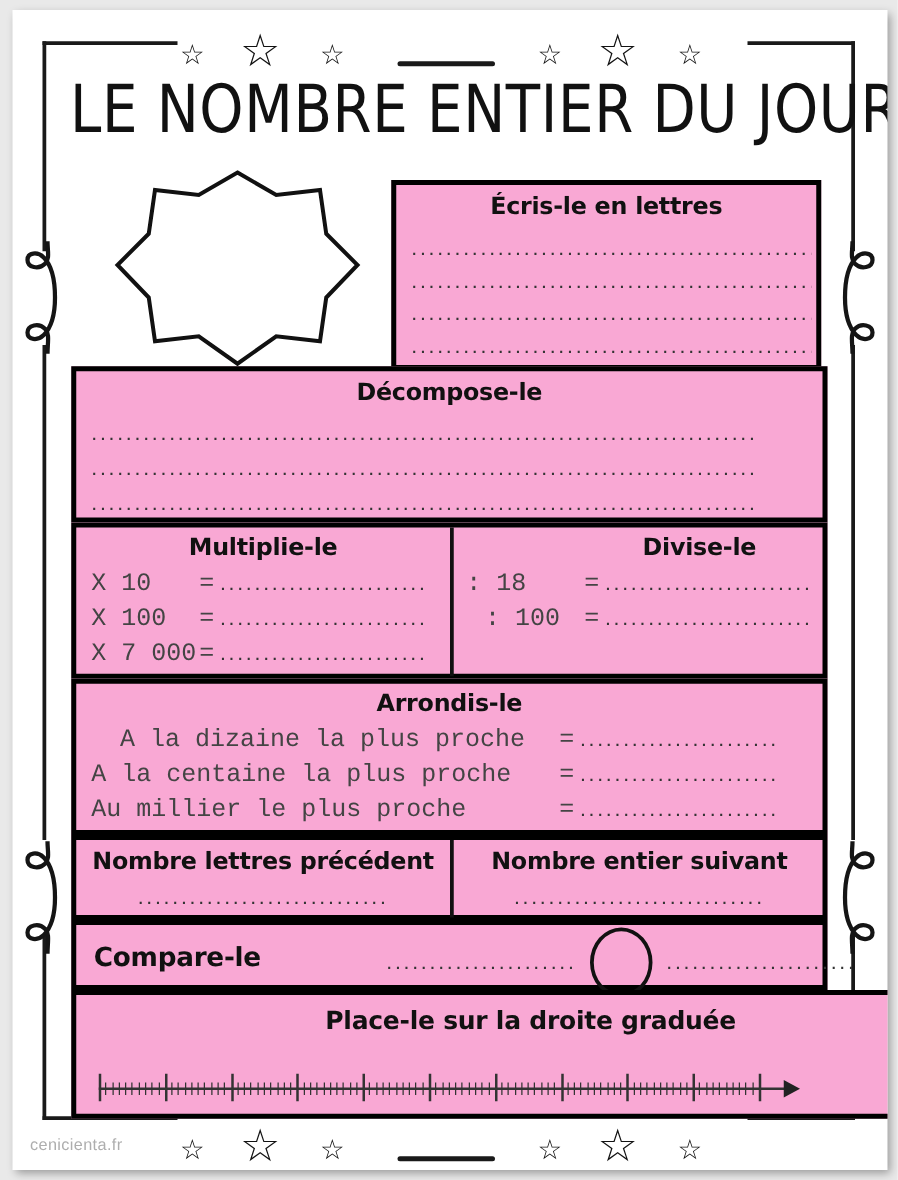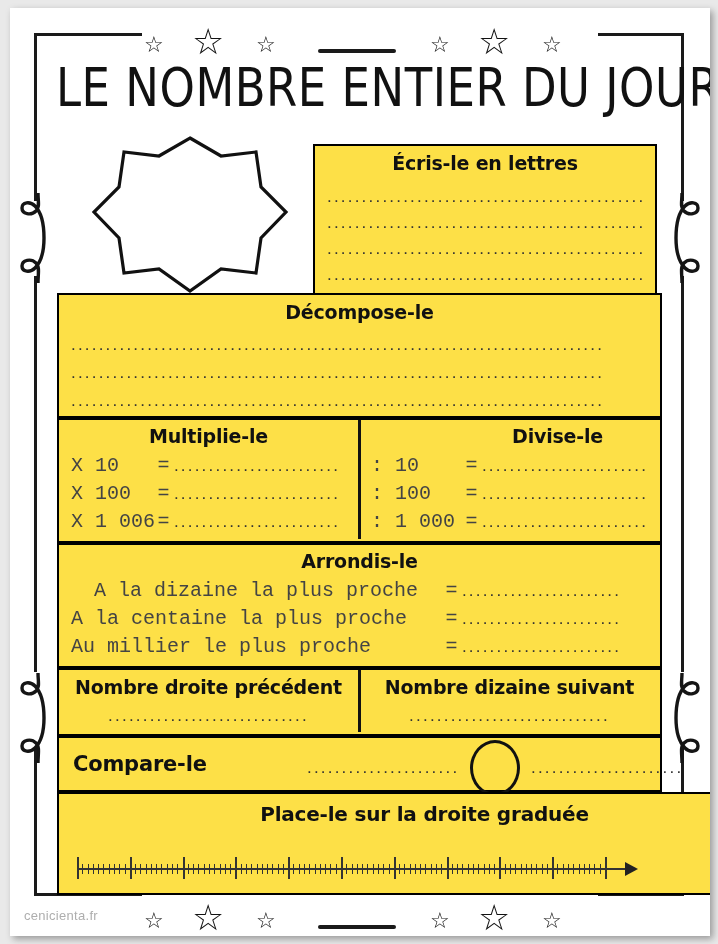--- a/index.html
+++ b/index.html
@@ -58,22 +58,22 @@
     letter-spacing: 0.5px;
     color: #111;
     white-space: nowrap;
     transform: scaleY(1.18);
     transform-origin: center top;
   }
 
   
   .box {
     position: absolute;
-    border: 2px solid #000000;
-    background: #fde047;
+    border: 4px solid #000000;
+    background: #f9a8d4;
     box-sizing: border-box;
   }
   .hdr {
     text-align: center;
     font-weight: bold;
     color: #111;
     font-size: 19px;
     font-family: "DejaVu Sans", sans-serif;
     letter-spacing: -0.2px;
   }
@@ -204,38 +204,33 @@
       <span class="rowlabel" style="display:inline-block; width:82px;">X 10</span>
       <span class="rowlabel">=</span>
       <span class="dots">........................</span>
     </div>
     <div style="position:absolute; left:12px; top:62px; width:284px;">
       <span class="rowlabel" style="display:inline-block; width:82px;">X 100</span>
       <span class="rowlabel">=</span>
       <span class="dots">........................</span>
     </div>
     <div style="position:absolute; left:12px; top:90px; width:284px;">
-      <span class="rowlabel" style="display:inline-block; width:82px;">X 1 006</span>
+      <span class="rowlabel" style="display:inline-block; width:82px;">X 7 000</span>
       <span class="rowlabel">=</span>
       <span class="dots">........................</span>
     </div>
 
     <div class="hdr" style="position:absolute; left:302px; top:5px; width:353px;margin-left:20px;">Divise-le</div>
     <div style="position:absolute; left:312px; top:34px; width:284px;">
-      <span class="rowlabel" style="display:inline-block; width:90px;">: 10</span>
+      <span class="rowlabel" style="display:inline-block; width:90px;">: 18</span>
       <span class="rowlabel">=</span>
       <span class="dots">........................</span>
     </div>
     <div style="position:absolute; left:312px; top:62px; width:284px;">
-      <span class="rowlabel" style="display:inline-block; width:90px;">: 100</span>
-      <span class="rowlabel">=</span>
-      <span class="dots">........................</span>
-    </div>
-    <div style="position:absolute; left:312px; top:90px; width:284px;">
-      <span class="rowlabel" style="display:inline-block; width:90px;">: 1 000</span>
+      <span class="rowlabel" style="display:inline-block; width:90px;text-align:center;">: 100</span>
       <span class="rowlabel">=</span>
       <span class="dots">........................</span>
     </div>
   </div>
 
   <div class="box" style="left:47px; top:535px; width:605px; height:125px;">
     <div class="hdr" style="margin-top:5px;">Arrondis-le</div>
     <div style="position:absolute; left:12px; top:34px; width:586px;">
       <span class="rowlabel" style="display:inline-block; width:370px;text-align:center;">A la dizaine la plus proche</span>
       <span class="rowlabel">=</span>
@@ -248,23 +243,23 @@
     </div>
     <div style="position:absolute; left:12px; top:62px; width:586px;">
       <span class="rowlabel" style="display:inline-block; width:370px;">A la centaine la plus proche</span>
       <span class="rowlabel">=</span>
       <span class="dots">.......................</span>
     </div>
   </div>
 
   <div class="box" style="left:47px; top:660px; width:605px; height:68px;">
     <div class="vdiv" style="left:299px; top:0px; height:62px;"></div>
-    <div class="hdr" style="position:absolute; left:0px; top:6px; width:299px; font-size:19px;">Nombre droite précédent</div>
+    <div class="hdr" style="position:absolute; left:0px; top:6px; width:299px; font-size:19px;">Nombre lettres précédent</div>
     <div class="dots" style="position:absolute; left:0px; top:36px; width:299px; text-align:center;">.............................</div>
-    <div class="hdr" style="position:absolute; left:302px; top:6px; width:297px; font-size:19px;">Nombre dizaine suivant</div>
+    <div class="hdr" style="position:absolute; left:302px; top:6px; width:297px; font-size:19px;">Nombre entier suivant</div>
     <div class="dots" style="position:absolute; left:302px; top:36px; width:297px; text-align:center;">.............................</div>
   </div>
 
   <div class="box" style="left:47px; top:728px; width:605px; height:56px;">
     <div class="hdr" style="position:absolute; left:14px; top:14px; width:180px; text-align:left; font-size:21px;">Compare-le</div>
     <div class="dots" style="position:absolute; left:248px; top:20px; width:150px;">......................</div>
     <div style="position:absolute; left:411px; top:2px; width:44px; height:50px; border:3px solid #111; border-radius:50%;"></div>
     <div class="dots" style="position:absolute; left:472px; top:20px; width:150px;">......................</div>
   </div>
 

